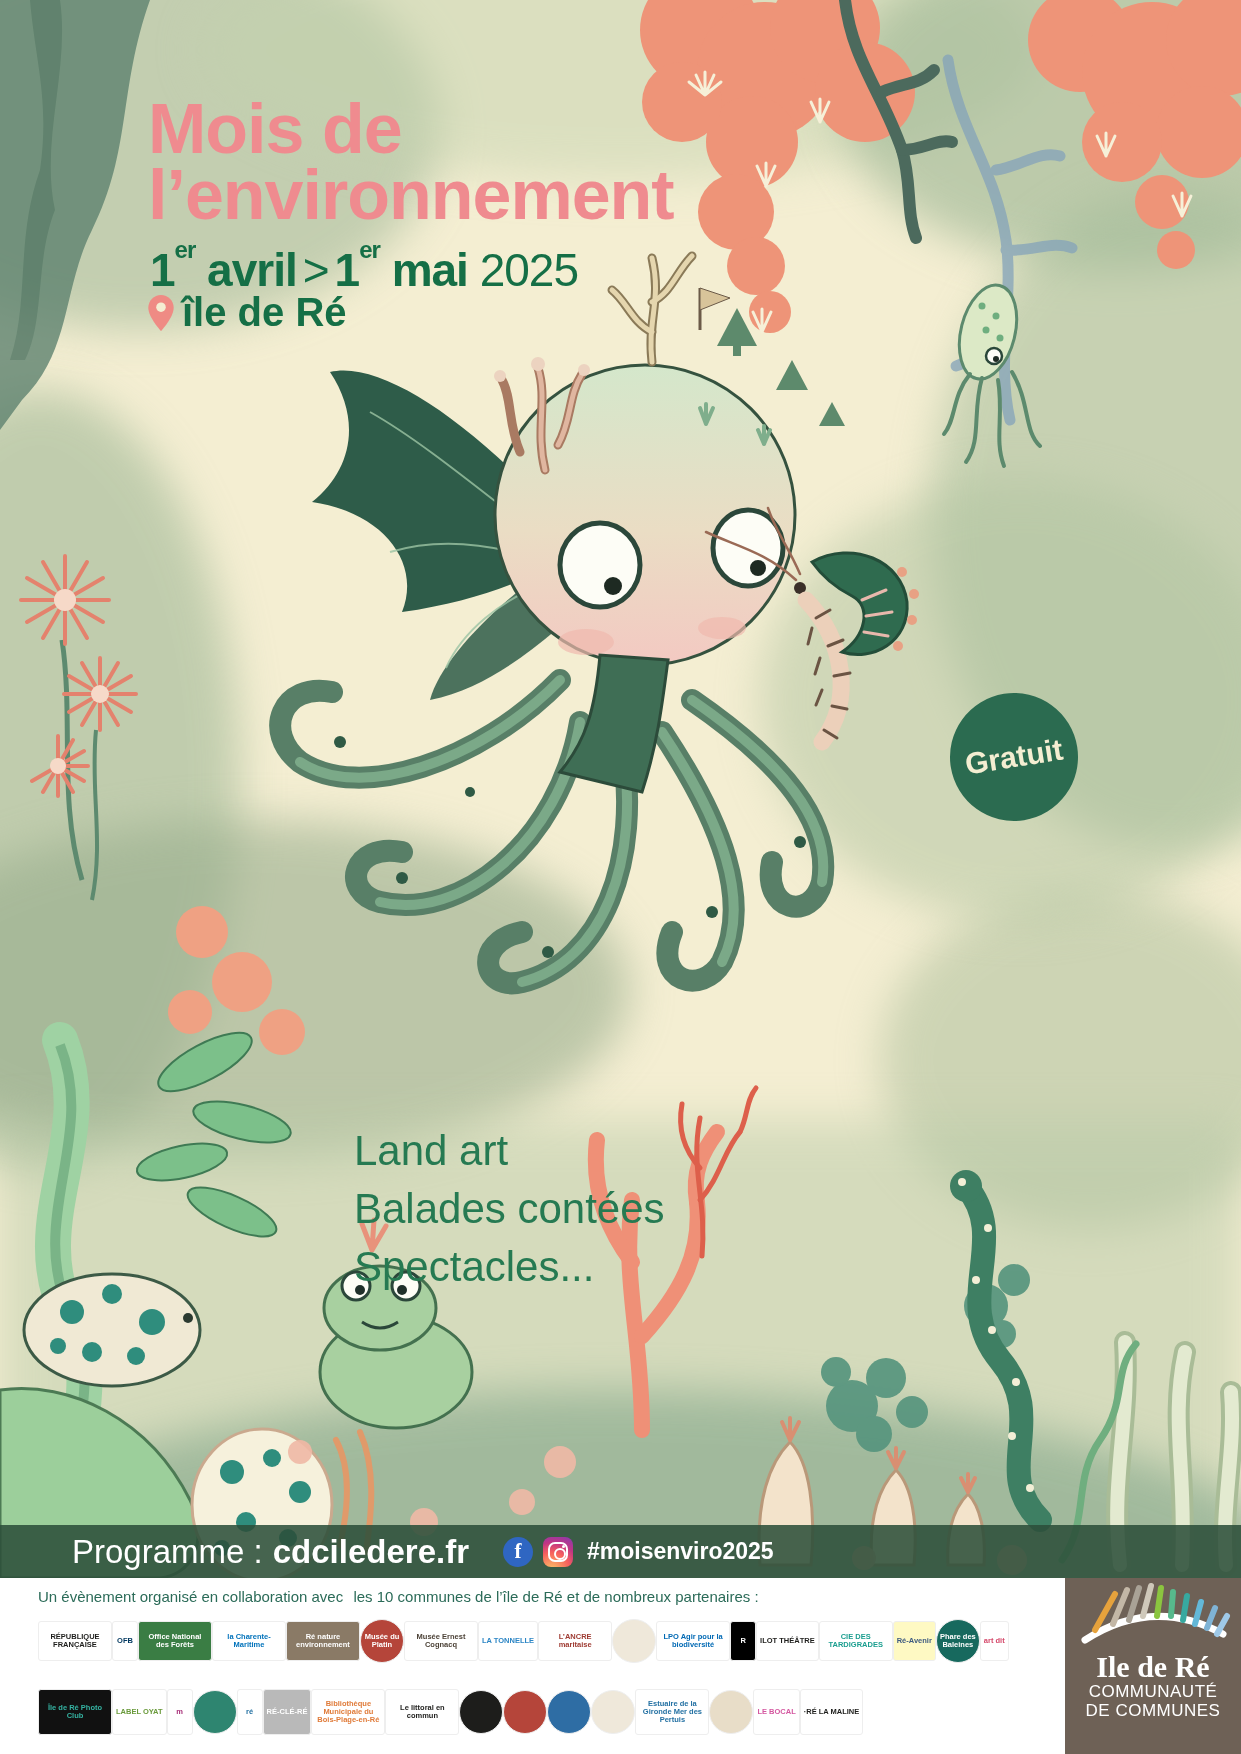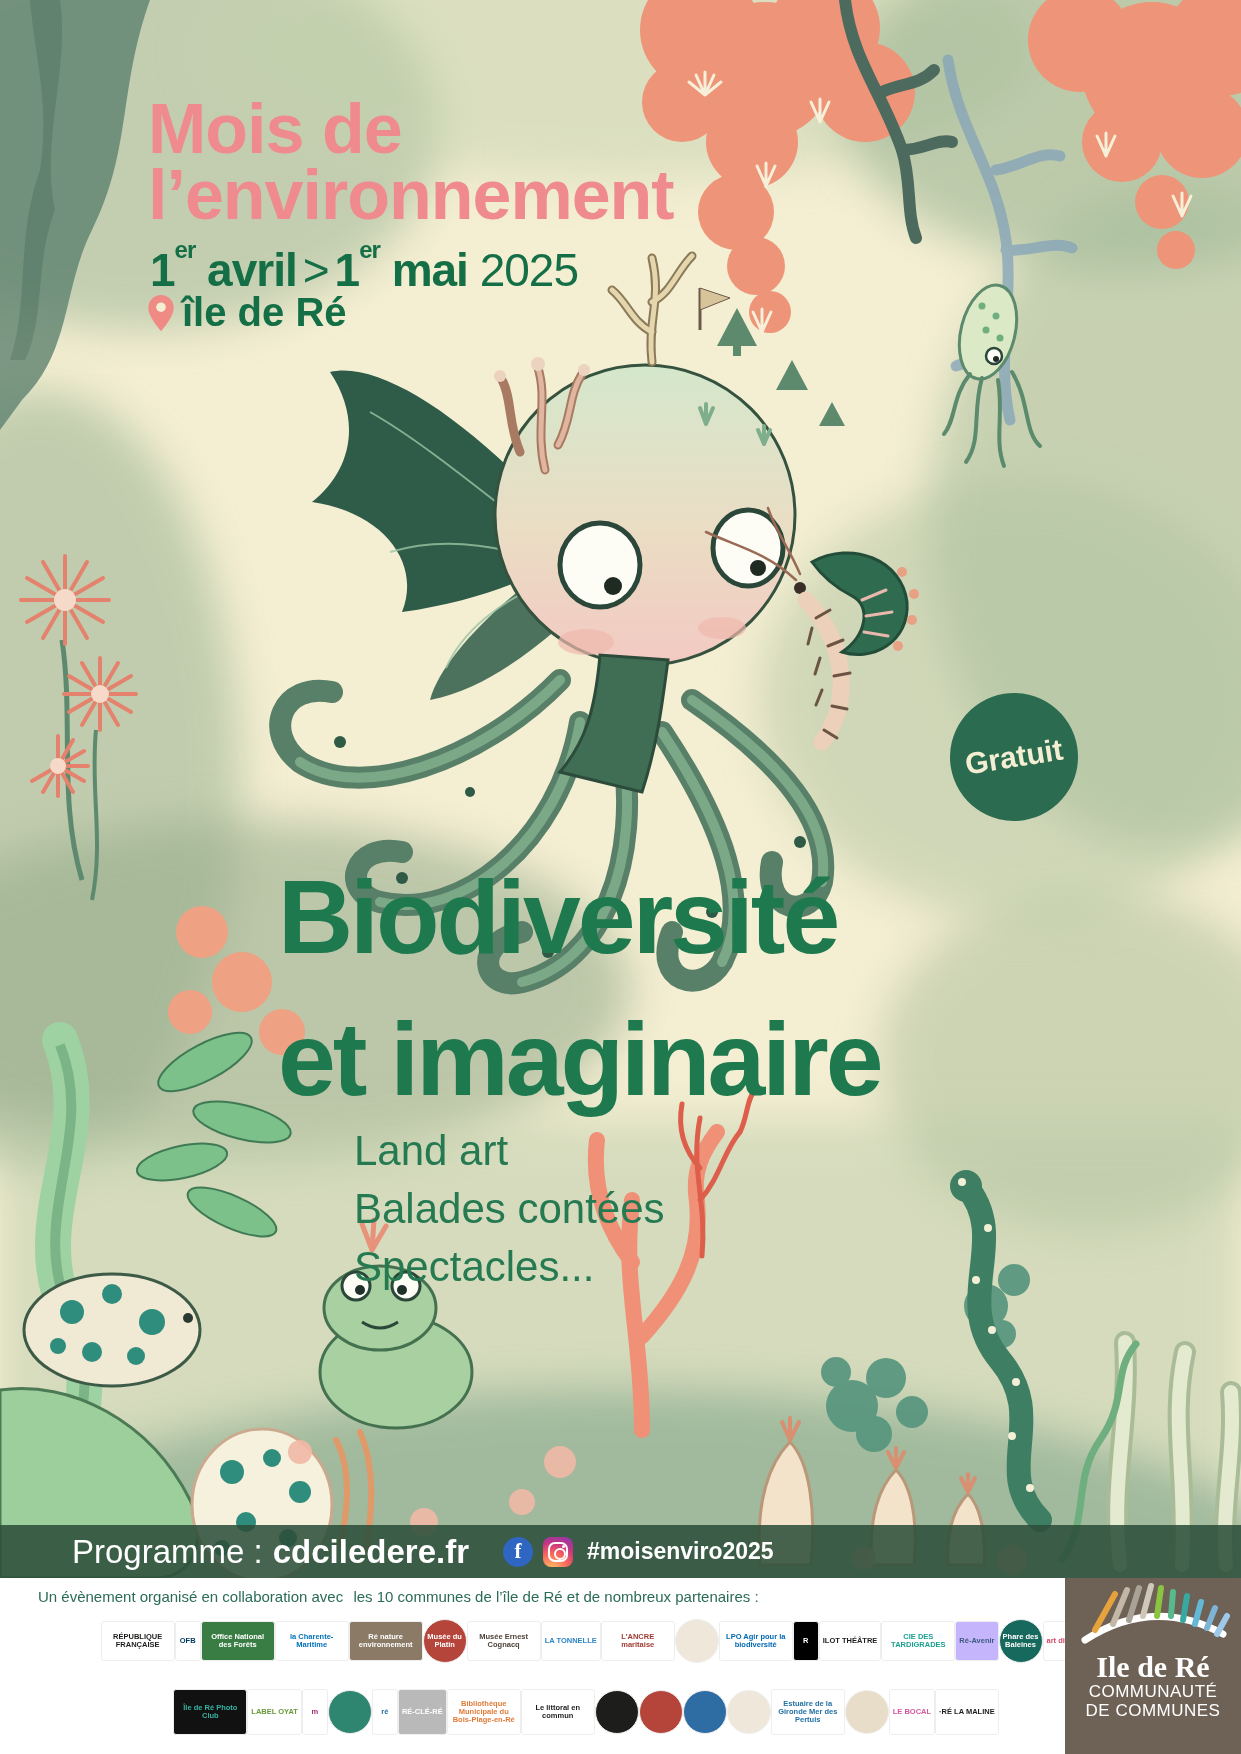--- a/index.html
+++ b/index.html
@@ -40,21 +40,21 @@
   .ig{width:30px;height:30px;border-radius:8px;position:relative;
     background:radial-gradient(circle at 30% 110%, #fdc468, #f7605d 45%, #c13584 70%, #833ab4 100%);}
   .ig .lens{position:absolute;inset:5px;border:2px solid #fff;border-radius:7px;}
   .ig .lens:before{content:"";position:absolute;left:4px;top:4px;width:8px;height:8px;border:2px solid #fff;border-radius:50%;}
   .ig .lens:after{content:"";position:absolute;right:1px;top:1px;width:3px;height:3px;background:#fff;border-radius:50%;}
   .hashtag{font-size:23px;font-weight:bold;margin-left:14px;}
   
   .footer{position:absolute;left:0;top:1578px;width:1241px;height:176px;background:#ffffff;z-index:4;}
   .credit{position:absolute;left:38px;top:10px;font-size:15px;color:#2b6b58;}
   .credit b{font-weight:normal;margin-left:6px;}
-  .logo-row{position:absolute;left:38px;width:1096px;display:flex;align-items:center;justify-content:center;}
+  .logo-row{position:absolute;left:38px;width:1096px;display:flex;align-items:center;justify-content:flex-start;}
   .row1{top:40px;height:46px;}
   .row2{top:106px;height:56px;}
   .chip{box-sizing:border-box;max-width:74px;min-width:26px;padding:2px 3px;border:1px solid #eee;
     font-size:7.5px;line-height:1.1;font-weight:bold;text-align:center;overflow:hidden;
     display:flex;align-items:center;justify-content:center;border-radius:3px;height:40px;}
   .row2 .chip{height:46px;}
   .chip.circle{width:44px;height:44px;border-radius:50%;max-width:44px;}
   
   .cdc{position:absolute;left:1065px;top:1578px;width:176px;height:176px;background:#6e6156;z-index:5;
     display:flex;flex-direction:column;align-items:center;color:#fff;}
@@ -416,24 +416,20 @@
       <path d="M12 0C5.4 0 0 5.4 0 12c0 9 12 22 12 22s12-13 12-22C24 5.4 18.6 0 12 0z" fill="#ef8b84"></path>
       <circle cx="12" cy="11.5" r="4.5" fill="#f4eed2"></circle>
     </svg>
     <span>île de Ré</span>
   </div>
 
   <div class="badge">
     <span>Gratuit</span>
   </div>
 
-  <div class="txt big-title">
-    <div>Biodiversité</div>
-    <div>et imaginaire</div>
-  </div>
 
   <div class="txt activities">
     <div>Land art</div>
     <div>Balades contées</div>
     <div>Spectacles...</div>
   </div>
 
   <div class="program-bar">
     <span class="lbl">Programme :</span>
     <span class="url">cdciledere.fr</span>
@@ -458,21 +454,21 @@
         <div class="chip" style="background: rgb(138, 122, 102); color: rgb(255, 255, 255);">Ré nature environnement</div>
         <div class="chip circle" style="background: rgb(181, 69, 58); color: rgb(255, 255, 255);">Musée du Platin</div>
         <div class="chip" style="background: rgb(255, 255, 255); color: rgb(77, 67, 56);">Musée Ernest Cognacq</div>
         <div class="chip" style="background: rgb(255, 255, 255); color: rgb(45, 134, 197);">LA TONNELLE</div>
         <div class="chip" style="background: rgb(255, 255, 255); color: rgb(158, 58, 49);">L’ANCRE maritaise</div>
         <div class="chip circle" style="background: rgb(239, 232, 218); color: rgb(138, 122, 102);"></div>
         <div class="chip" style="background: rgb(255, 255, 255); color: rgb(0, 105, 180);">LPO Agir pour la biodiversité</div>
         <div class="chip" style="background: rgb(0, 0, 0); color: rgb(255, 255, 255);">R</div>
         <div class="chip" style="background: rgb(255, 255, 255); color: rgb(29, 29, 27);">ILOT THÉÂTRE</div>
         <div class="chip" style="background: rgb(255, 255, 255); color: rgb(26, 158, 143);">CIE DES TARDIGRADES</div>
-        <div class="chip" style="background: #c4b5fd; color: rgb(61, 90, 128);">Ré-Avenir</div>
+        <div class="chip" style="background: #fef9c3; color: rgb(61, 90, 128);">Ré-Avenir</div>
         <div class="chip circle" style="background: rgb(23, 105, 94); color: rgb(255, 255, 255);">Phare des Baleines</div>
         <div class="chip" style="background: rgb(255, 255, 255); color: rgb(213, 72, 106);">art dit</div>
       </div>
     <div class="logo-row row2" id="partners-row2">
         <div class="chip" style="background: rgb(17, 17, 17); color: rgb(53, 179, 162);">Île de Ré Photo Club</div>
         <div class="chip" style="background: rgb(255, 255, 255); color: rgb(106, 154, 59);">LABEL OYAT</div>
         <div class="chip" style="background: rgb(255, 255, 255); color: rgb(166, 44, 119);">m</div>
         <div class="chip circle" style="background: rgb(46, 133, 112); color: rgb(255, 255, 255);"></div>
         <div class="chip" style="background: rgb(255, 255, 255); color: rgb(36, 113, 163);">ré</div>
         <div class="chip" style="background: rgb(185, 185, 185); color: rgb(255, 255, 255);">RÉ-CLÉ-RÉ</div>

